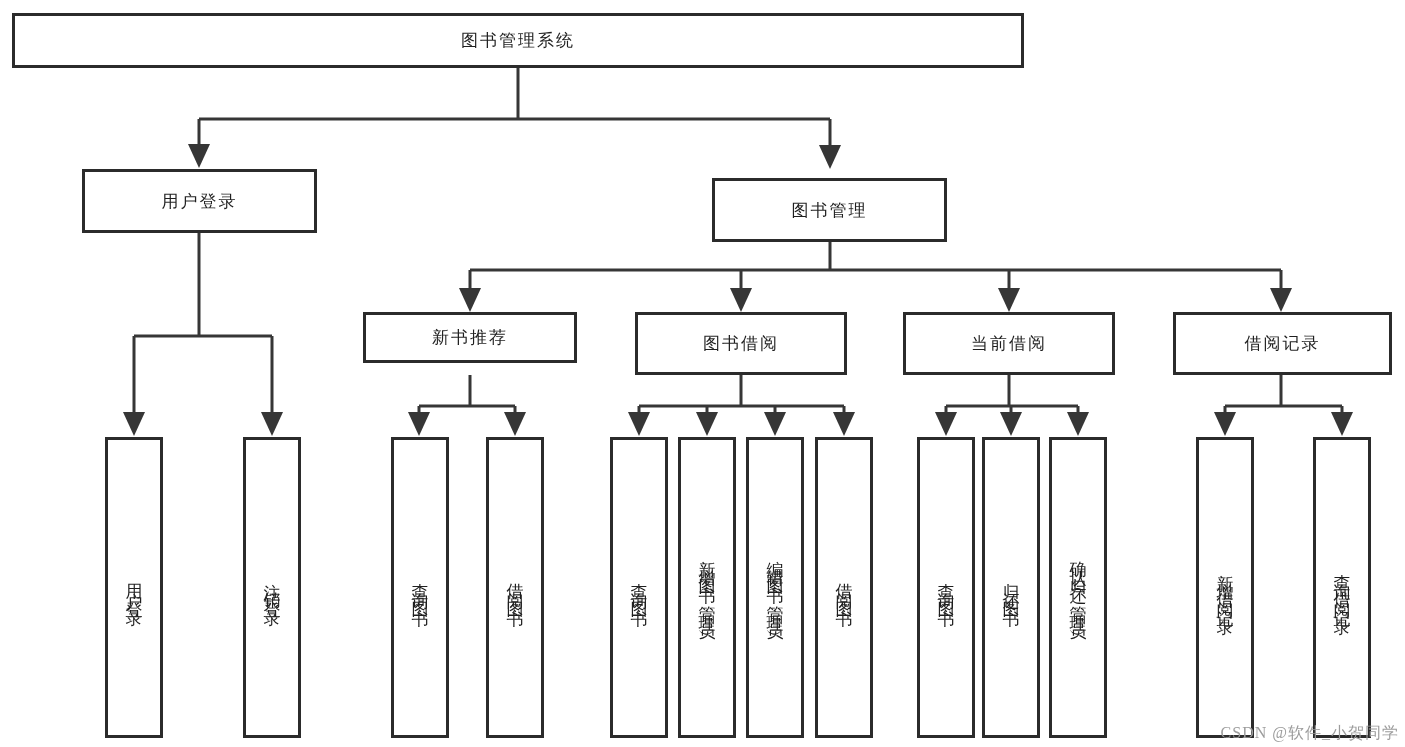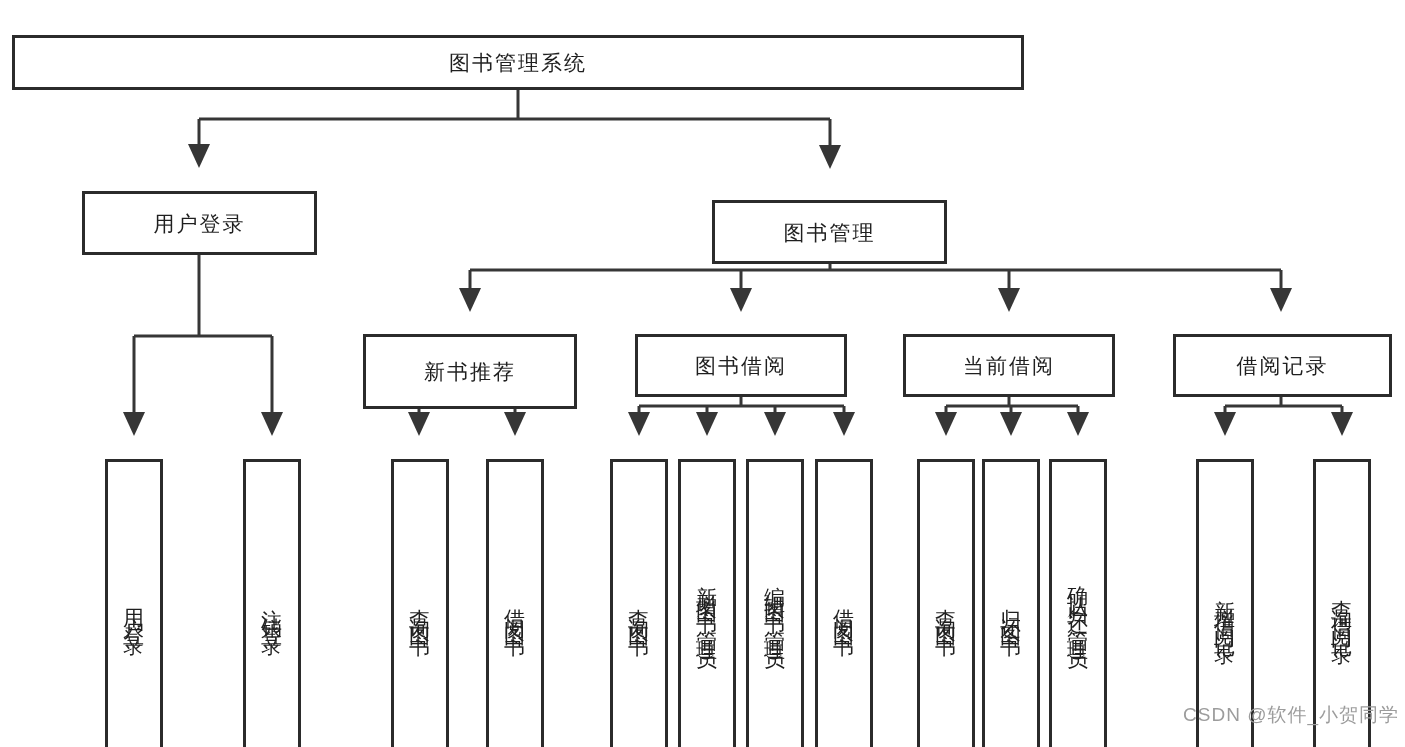--- a/index.html
+++ b/index.html
@@ -36,41 +36,41 @@
     stroke: none;
   }
   .box {
     position: absolute;
     background: #fff;
     border: 3px solid var(--border);
     color: var(--text);
     display: flex;
     align-items: center;
     justify-content: center;
-    font-size: 21px;
+    font-size: 17px;
     line-height: 1;
     white-space: nowrap;
-    margin-top: 22px;
   }
   .hbox {
     letter-spacing: 2px;
   }
   .vbox {
     writing-mode: vertical-rl;
     text-orientation: mixed;
     letter-spacing: 9px;
     white-space: normal;
   }
   .watermark {
     position: absolute;
     right: 6px;
-    bottom: 19px;
-    font-size: 19px;
+    bottom: 3px;
+    font-size: 16px;
     letter-spacing: 1px;
     color: var(--watermark);
+    font-family: Liberation Serif, serif;
   }
 </style>
 </head>
 <body>
 
 <div class="canvas">
 
   <svg class="connectors" viewBox="0 0 1405 747" xmlns="http://www.w3.org/2000/svg">
     <path d="M518 68 V119 M199 119 H830 M199 119 V144 M830 119 V145
              M199 233 V336 M134 336 H272 M134 336 V412 M272 336 V412
@@ -99,21 +99,21 @@
     <polygon points="1067,412 1089,412 1078,436"></polygon>
     <polygon points="1214,412 1236,412 1225,436"></polygon>
     <polygon points="1331,412 1353,412 1342,436"></polygon>
   </svg>
 
   <div class="box hbox" style="left:12px;top:13px;width:1012px;height:55px">图书管理系统</div>
 
   <div class="box hbox" style="left:82px;top:169px;width:235px;height:64px">用户登录</div>
   <div class="box hbox" style="left:712px;top:178px;width:235px;height:64px">图书管理</div>
 
-  <div class="box hbox" style="left:363px;top:312px;width:214px;height:75px">新书推荐</div>
+  <div class="box hbox" style="left:363px;top:312px;width:214px;height:51px">新书推荐</div>
   <div class="box hbox" style="left:903px;top:312px;width:212px;height:63px">当前借阅</div>
   <div class="box hbox" style="left:635px;top:312px;width:212px;height:63px">图书借阅</div>
   <div class="box hbox" style="left:1173px;top:312px;width:219px;height:63px">借阅记录</div>
 
   <div class="box vbox" style="left:105px;top:437px;width:58px;height:301px">用户登录</div>
   <div class="box vbox" style="left:243px;top:437px;width:58px;height:301px">注销登录</div>
 
   <div class="box vbox" style="left:391px;top:437px;width:58px;height:301px">查询图书</div>
   <div class="box vbox" style="left:486px;top:437px;width:58px;height:301px">借阅图书</div>
 

